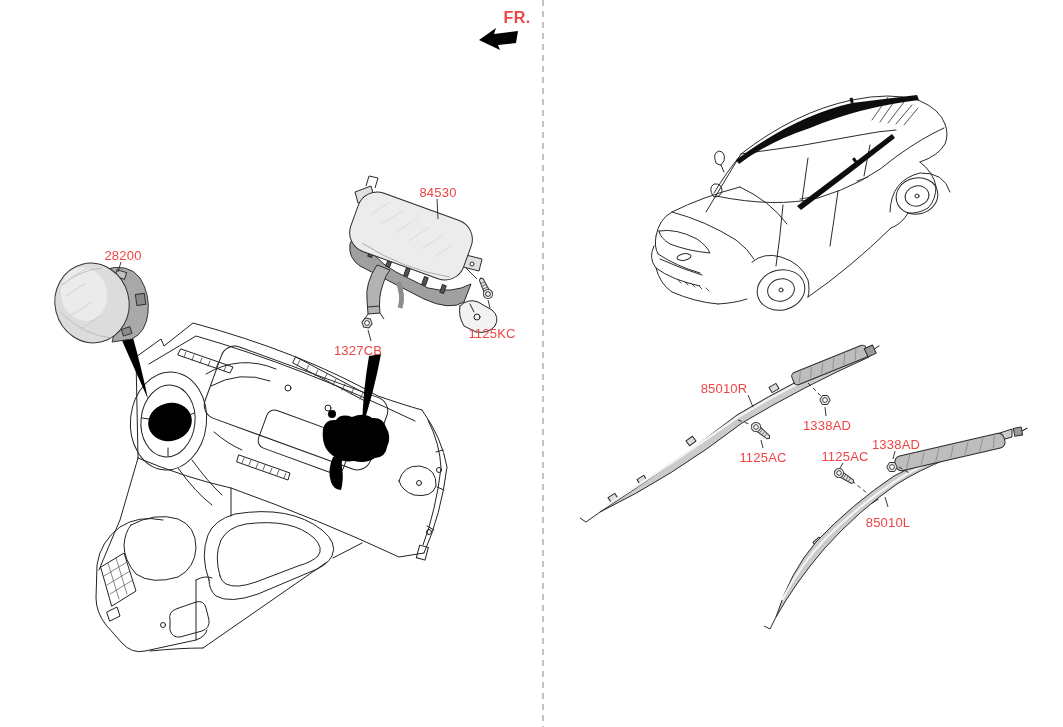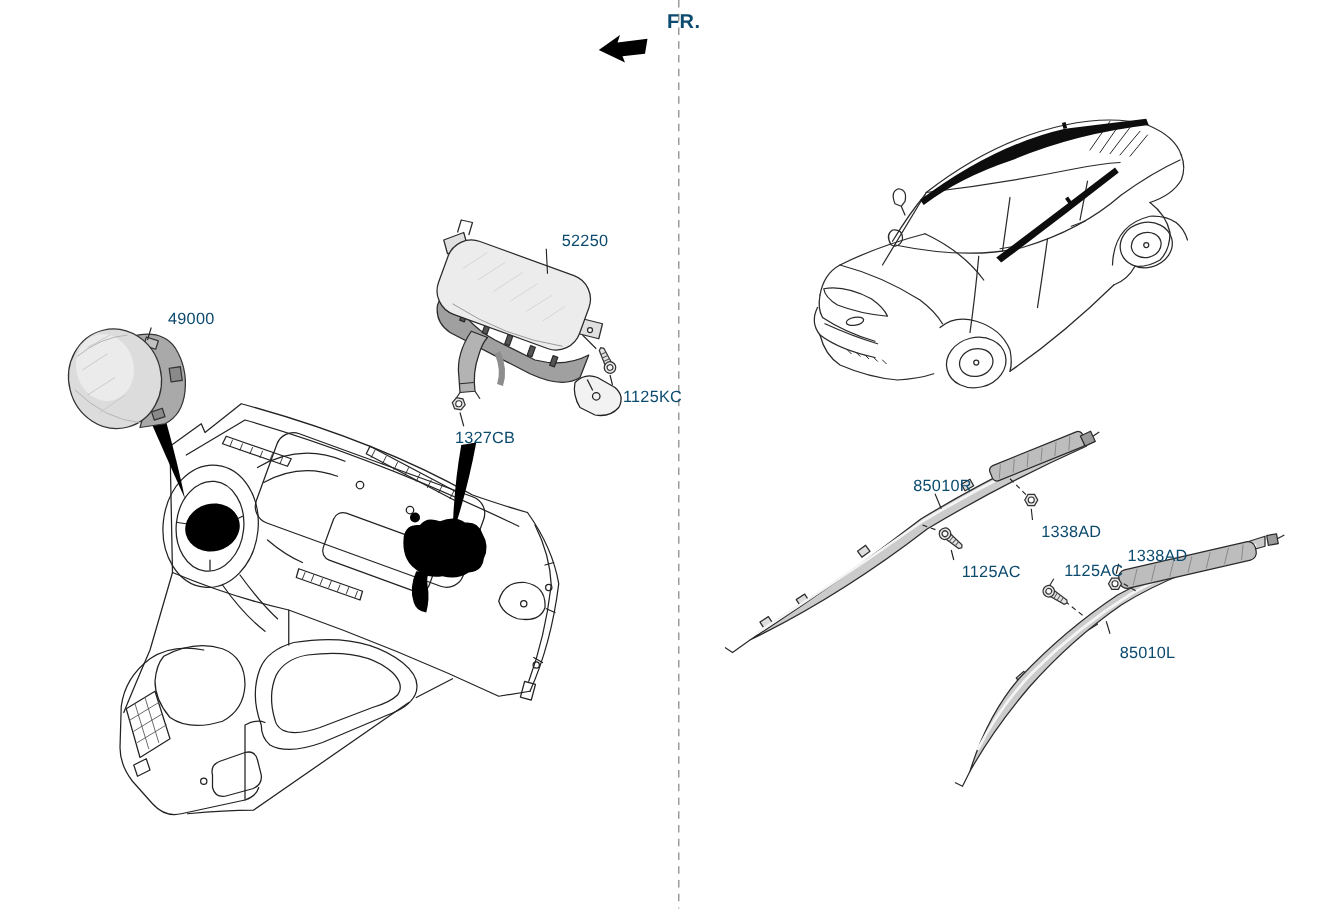--- a/index.html
+++ b/index.html
@@ -3,21 +3,21 @@
 <meta charset="utf-8">
 <style>
   html,body{margin:0;padding:0;background:#ffffff;}
   .canvas{
     position:relative;width:1063px;height:727px;background:#ffffff;
     font-family:"Liberation Sans",sans-serif;overflow:hidden;
   }
   .canvas svg{position:absolute;left:0;top:0;}
   .callout{
     position:absolute;transform:translate(-50%,-50%);
-    font-size:13px;color:#0c4a6e;white-space:nowrap;letter-spacing:.2px;margin-left:30px;
+    font-size:13px;color:#ef4444;white-space:nowrap;letter-spacing:.2px;
   }
   .fr-label{font-size:16px;font-weight:bold;letter-spacing:.4px;}
 </style>
 </head>
 <body>
 
 <div class="canvas">
 
 <svg width="1063" height="727" viewBox="0 0 1063 727">
   <defs>
@@ -241,23 +241,23 @@
   </g>
 
   <use href="#bolt-sym" transform="translate(756,427) rotate(40)"></use>
   <use href="#bolt-sym" transform="translate(839,473) rotate(33)"></use>
   <use href="#nut-sym" transform="translate(825,400)"></use>
   <use href="#nut-sym" transform="translate(892,467)"></use>
 </svg>
 
   <div class="callout fr-label" style="left:517px;top:18px">FR.</div>
 
-  <div class="callout" style="left:123px;top:255px">49000</div>
-  <div class="callout" style="left:438px;top:192px">52250</div>
-  <div class="callout" style="left:492px;top:317px">1125KC</div>
+  <div class="callout" style="left:123px;top:255px">28200</div>
+  <div class="callout" style="left:438px;top:192px">84530</div>
+  <div class="callout" style="left:492px;top:333px">1125KC</div>
   <div class="callout" style="left:358px;top:350px">1327CB</div>
 
   <div class="callout" style="left:724px;top:388px">85010R</div>
   <div class="callout" style="left:827px;top:425px">1338AD</div>
   <div class="callout" style="left:763px;top:457px">1125AC</div>
   <div class="callout" style="left:845px;top:456px">1125AC</div>
   <div class="callout" style="left:896px;top:444px">1338AD</div>
   <div class="callout" style="left:888px;top:522px">85010L</div>
 
 </div>

